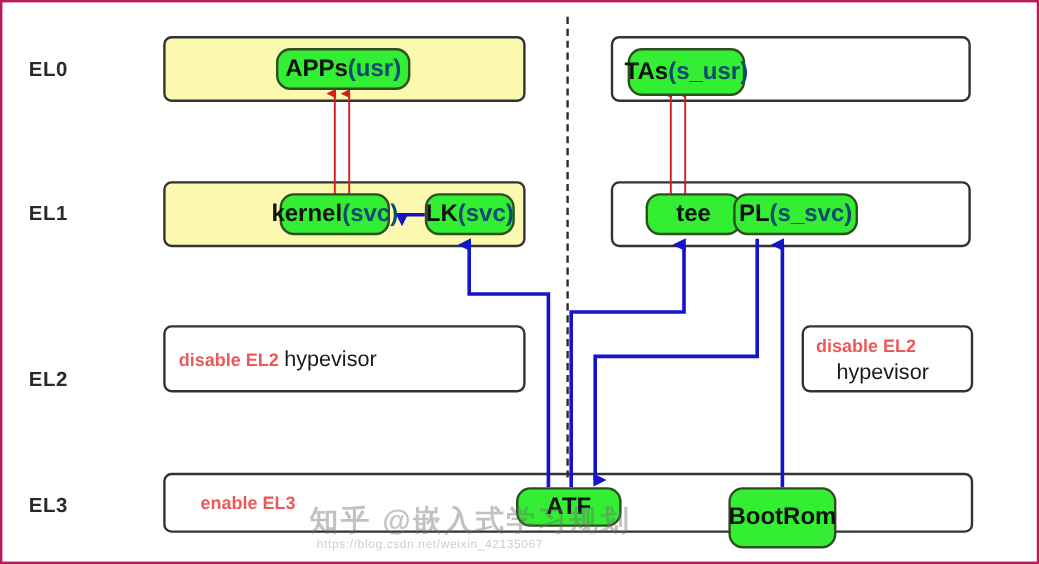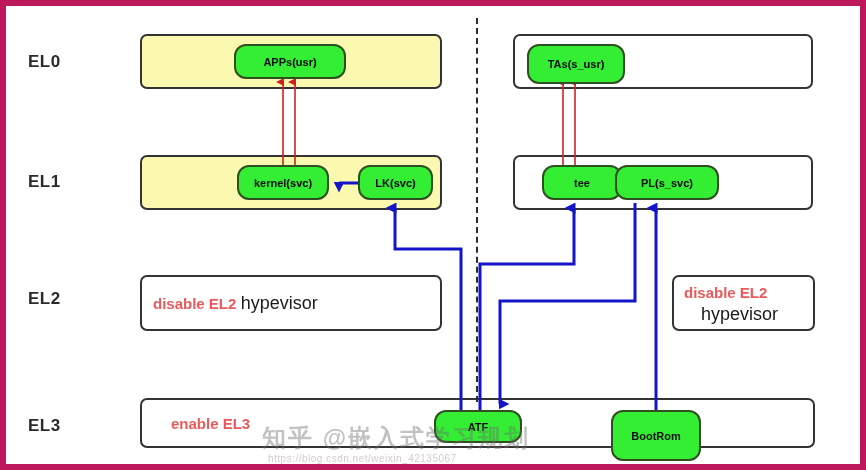--- a/index.html
+++ b/index.html
@@ -4,21 +4,21 @@
 <style>
   html,body{margin:0;padding:0;background:#ffffff;}
   body{
     font-family:"Liberation Sans","DejaVu Sans",sans-serif;
     -webkit-font-smoothing:antialiased;
   }
   #canvas{
     position:relative;
     width:866px;height:470px;
     background:#ffffff;
-    border:6px solid #be185d;
+    border:2px solid #be185d;
     box-sizing:border-box;
     overflow:hidden;
   }
 
   
   .el-label{
     position:absolute;
     font-size:17px;
     font-weight:bold;
     color:#2a2a2a;
@@ -39,27 +39,27 @@
   
   .node{
     position:absolute;
     box-sizing:border-box;
     background:#33ee33;
     border:2px solid #2f4f20;
     border-radius:12px;
     display:flex;
     align-items:center;
     justify-content:center;
-    font-size:11px;
+    font-size:20px;
     font-weight:bold;
     color:#101010;
     white-space:nowrap;
     z-index:6;
   }
-  .node .accent{color:#000000;}
+  .node .accent{color:#0c4a6e;}
 
   
   .ztext{
     position:absolute;
     font-size:16px;
     white-space:nowrap;
     z-index:5;
   }
   .ztext .red{color:#eb5a5a;font-weight:bold;font-size:15px;}
   .ztext .blk{color:#1a1a1a;font-size:18px;}
@@ -100,21 +100,21 @@
     letter-spacing:.5px;
   }
 </style>
 </head>
 <body>
 
 <div id="canvas">
 
   <div class="el-label" style="left:22px;top:46px;">EL0</div>
   <div class="el-label" style="left:22px;top:166px;">EL1</div>
-  <div class="el-label" style="left:22px;top:283px;">EL2</div>
+  <div class="el-label" style="left:22px;top:305px;">EL2</div>
   <div class="el-label" style="left:22px;top:410px;">EL3</div>
 
   <div class="divider" style="left:470px;top:12px;height:384px;"></div>
 
   <div class="zone yellow" style="left:134px;top:28px;width:302px;height:55px;"></div>
   <div class="zone" style="left:507px;top:28px;width:300px;height:55px;"></div>
 
   <div class="node" style="left:228px;top:38px;width:112px;height:35px;">
     <span>APPs</span>
       <span class="accent">(usr)</span>

